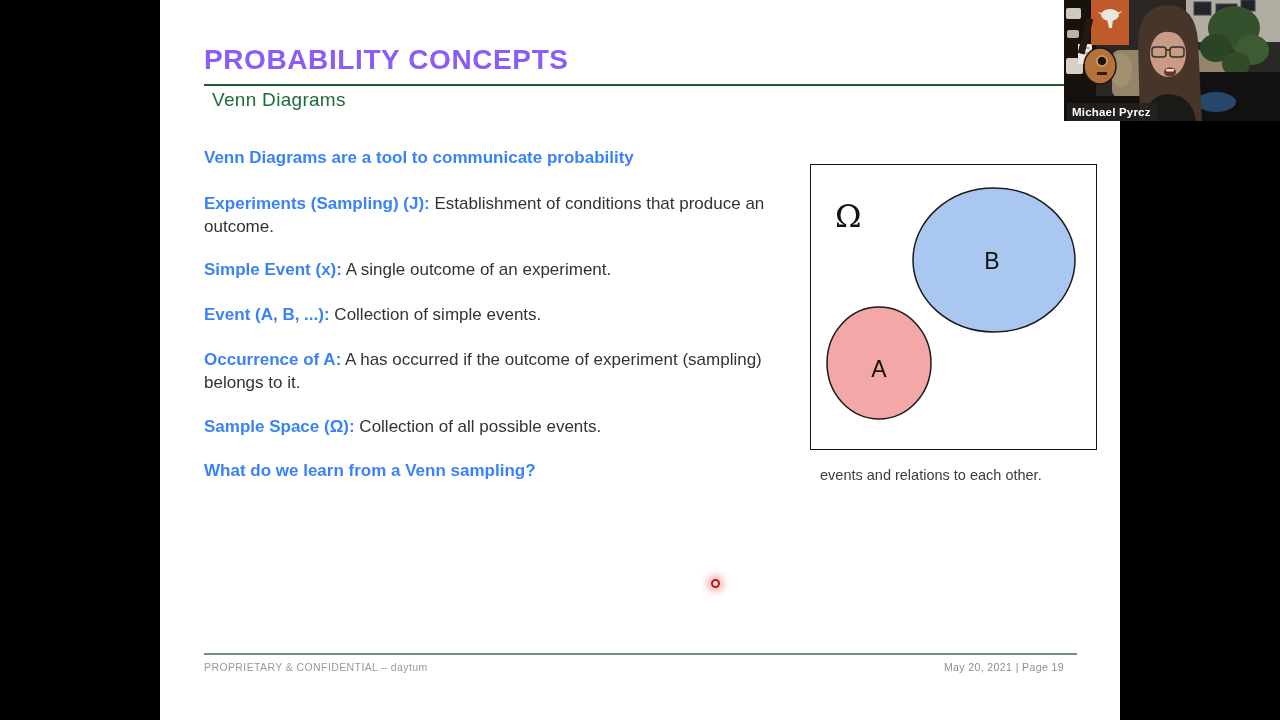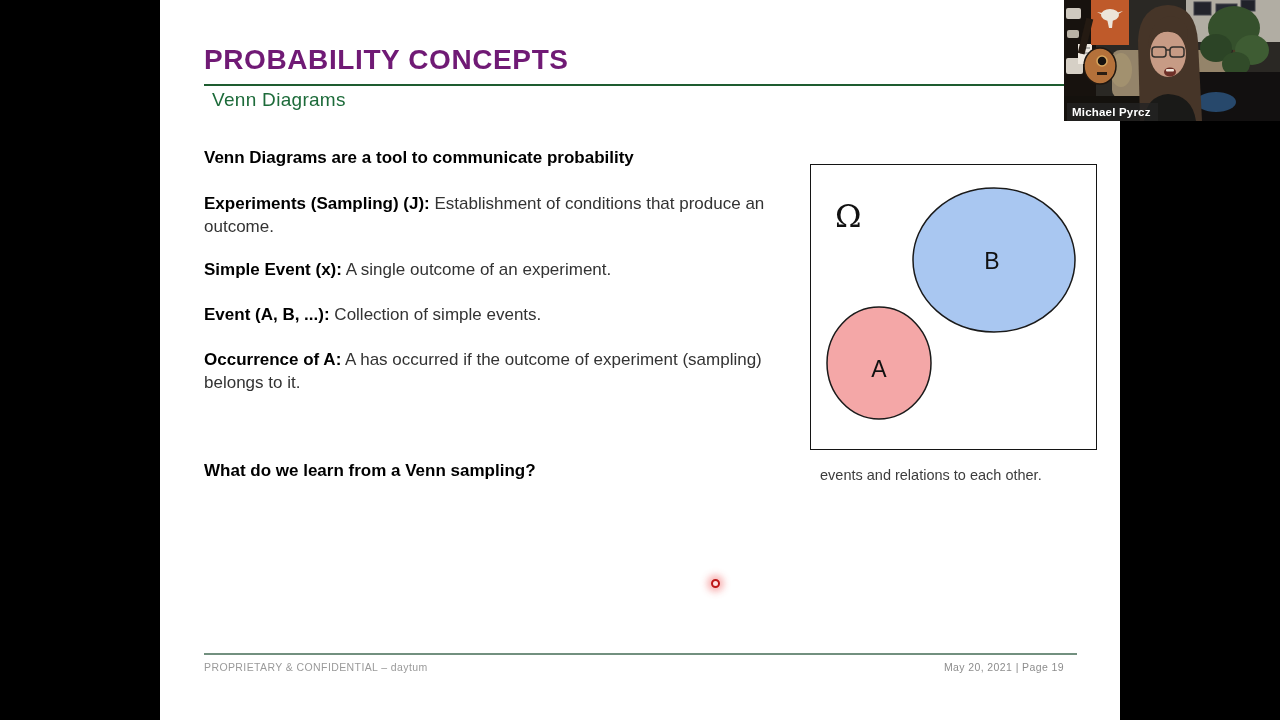--- a/index.html
+++ b/index.html
@@ -1,28 +1,28 @@
 <!DOCTYPE html>
 <html><head>
 <meta charset="utf-8">
 <style>
   html,body{margin:0;padding:0;background:#000;}
   .stage{position:relative;width:1280px;height:720px;background:#000;overflow:hidden;
          font-family:"Liberation Sans",sans-serif;}
   .slide{position:absolute;left:160px;top:0;width:960px;height:720px;background:#ffffff;}
 
   .slide-title{position:absolute;left:44px;top:44px;font-size:28px;font-weight:800;
-               letter-spacing:.6px;color:#701a75;white-space:nowrap;}
+               letter-spacing:.6px;color:#8b5cf6;white-space:nowrap;}
   .title-rule{position:absolute;left:44px;top:84px;width:891px;height:2px;background:#1e5c30;}
   .slide-subtitle{position:absolute;left:52px;top:89px;font-size:19px;color:#1d6b3a;
                   letter-spacing:.3px;white-space:nowrap;}
 
   .para{position:absolute;left:44px;width:592px;margin:0;font-size:17px;line-height:22.5px;
         color:#333;}
-  .para .b{font-weight:700;color:#000000;}
+  .para .b{font-weight:700;color:#3b82f6;}
 
   .venn-box{position:absolute;left:650px;top:164px;width:287px;height:286px;background:#fff;
             border:1.5px solid #141414;box-sizing:border-box;}
   .venn-box svg{display:block;}
   .venn-caption{position:absolute;left:660px;top:467px;width:290px;font-size:14.5px;
                 line-height:17.5px;color:#3c3c3c;}
 
   .laser-dot{position:absolute;left:551px;top:579px;width:9px;height:9px;border-radius:50%;
              background:#ffe2e2;border:2.5px solid #bd1717;box-sizing:border-box;
              box-shadow:0 0 7px 4px rgba(240,90,90,.45);}
@@ -54,20 +54,21 @@
     <p class="para" style="top:147px"><span class="b">Venn Diagrams are a tool to communicate probability</span><span></span></p>
 
     <p class="para" style="top:193px"><span class="b">Experiments (Sampling) (J):</span><span> Establishment of conditions that produce an outcome.</span></p>
 
     <p class="para" style="top:259px"><span class="b">Simple Event (x):</span><span> A single outcome of an experiment.</span></p>
 
     <p class="para" style="top:304px"><span class="b">Event (A, B, ...):</span><span> Collection of simple events.</span></p>
 
     <p class="para" style="top:349px"><span class="b">Occurrence of A:</span><span> A has occurred if the outcome of experiment (sampling) belongs to it.</span></p>
 
+    <p class="para" style="top:416px"><span class="b">Sample Space (Ω):</span><span> Collection of all possible events.</span></p>
 
     <p class="para" style="top:460px"><span class="b">What do we learn from a Venn sampling?</span><span></span></p>
 
     <div class="venn-box">
       <svg width="284" height="283" viewBox="0 0 284 283">
         <text x="24" y="62" font-family="DejaVu Serif, serif" font-size="32" fill="#111">Ω</text>
         <ellipse cx="183" cy="95" rx="81" ry="72" stroke-width="1.5" stroke="#1a1a1a" fill="#a9c7f1"></ellipse>
         <text x="181" y="104" text-anchor="middle" font-family="Liberation Sans, sans-serif" font-size="23" fill="#111">B</text>
         <ellipse cx="68" cy="198" rx="52" ry="56" stroke-width="1.5" stroke="#1a1a1a" fill="#f4a7a7"></ellipse>
         <text x="68" y="212" text-anchor="middle" font-family="Liberation Sans, sans-serif" font-size="23" fill="#111">A</text>

